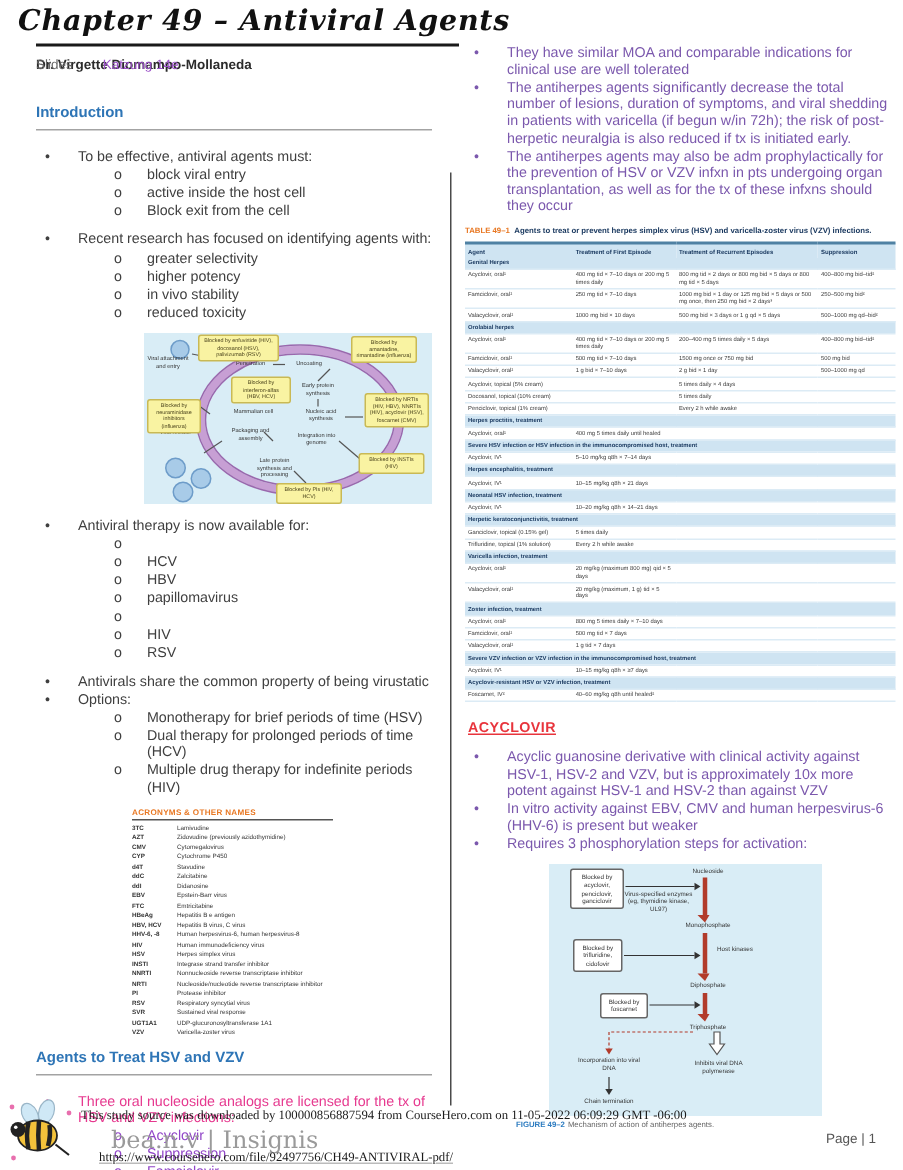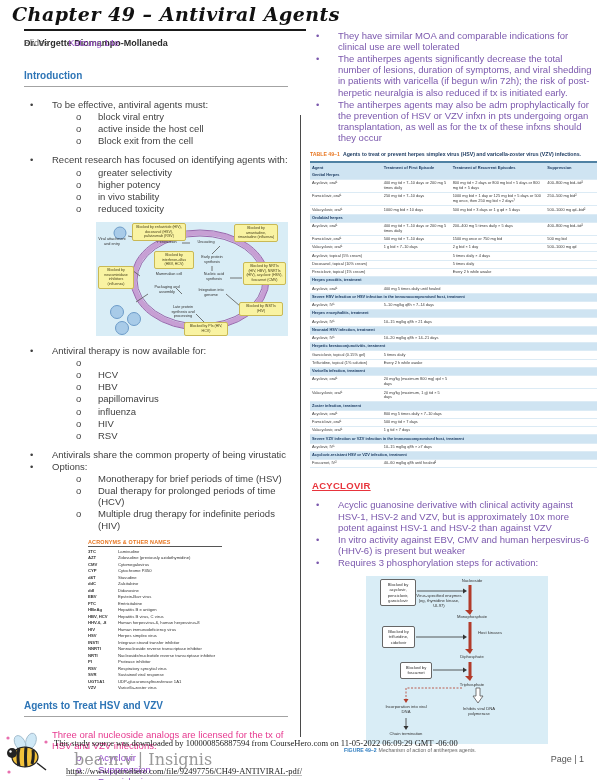--- a/index.html
+++ b/index.html
@@ -234,21 +234,20 @@
           <span class="txt">HBV</span>
         </div>
 
         <div class="li lvl2">
           <span class="mark">o</span>
           <span class="txt">papillomavirus</span>
         </div>
 
         <div class="li lvl2">
           <span class="mark">o</span>
-          <span class="txt">influenza</span>
         </div>
 
         <div class="li lvl2">
           <span class="mark">o</span>
           <span class="txt">HIV</span>
         </div>
 
         <div class="li lvl2">
           <span class="mark">o</span>
           <span class="txt">RSV</span>

